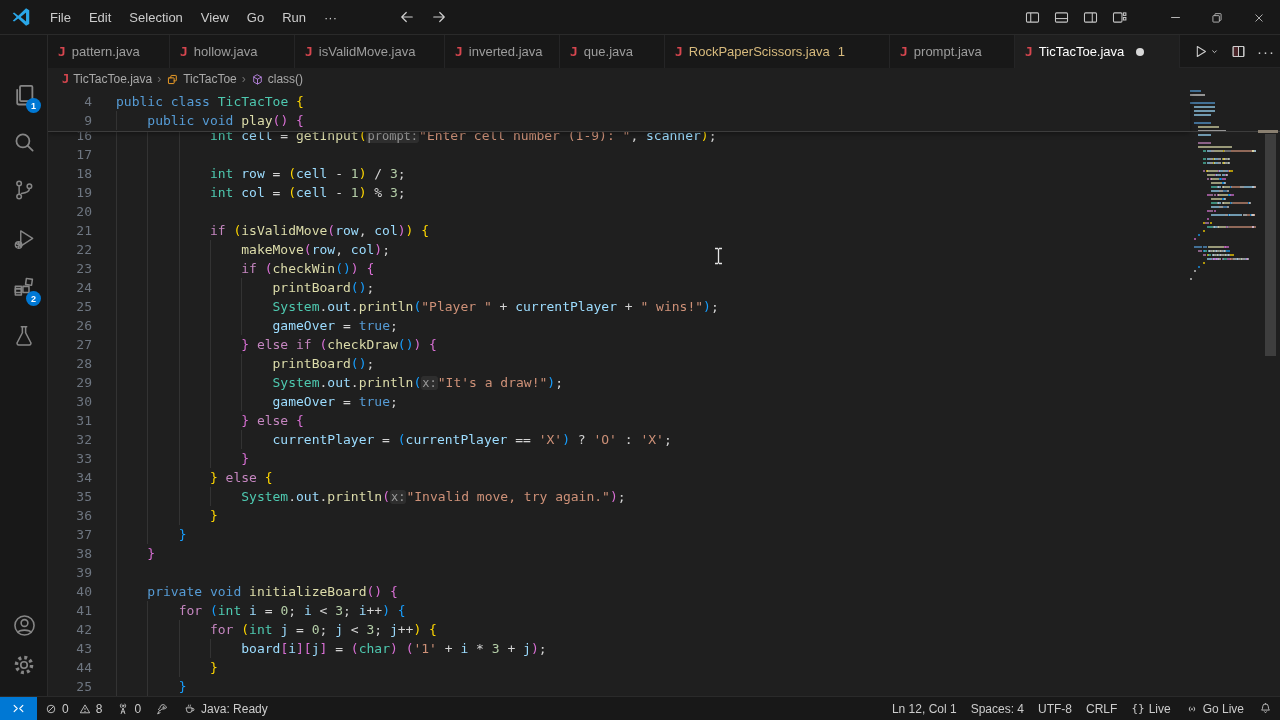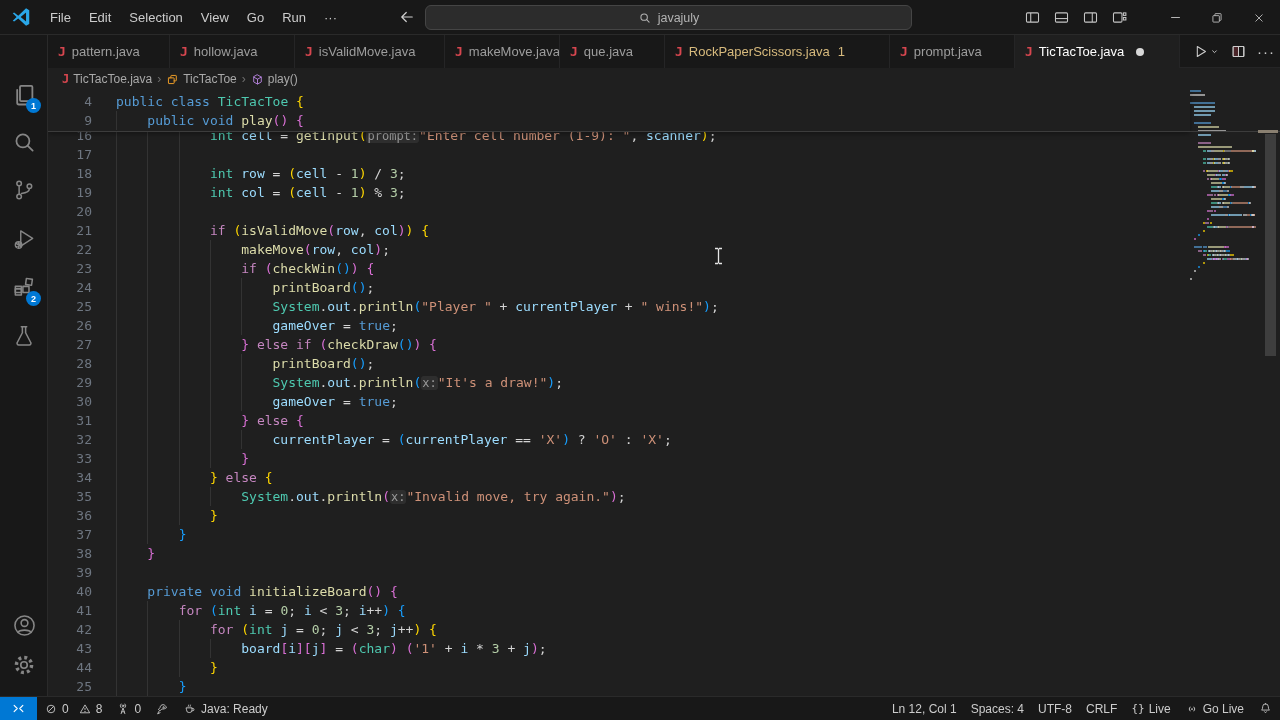--- a/index.html
+++ b/index.html
@@ -93,29 +93,20 @@
       <svg viewBox="0 0 24 24" width="18" height="18" fill="none" stroke="currentColor" stroke-width="1.6" stroke-linecap="round" stroke-linejoin="round">
           <path d="M19 12H6M11 6l-6 6 6 6"></path>
         </svg>
     </span>
     <span class="arr">
       <svg viewBox="0 0 24 24" width="18" height="18" fill="none" stroke="currentColor" stroke-width="1.6" stroke-linecap="round" stroke-linejoin="round">
           <path d="M5 12h13M13 6l6 6-6 6"></path>
         </svg>
     </span>
   </div>
-  <div class="searchbox">
-    <span class="sb-icon">
-      <svg viewBox="0 0 24 24" width="14" height="14" fill="none" stroke="currentColor" stroke-width="1.8" stroke-linecap="round">
-          <circle cx="10.5" cy="10.5" r="5.5"></circle>
-          <path d="M14.8 14.8L19 19"></path>
-        </svg>
-    </span>
-    <span>javajuly</span>
-  </div>
   <div class="layout-icons">
     <span>
         <svg viewBox="0 0 24 24" width="17" height="17" fill="none" stroke="currentColor" stroke-width="1.5">
           <rect x="3.5" y="5.5" width="17" height="13" rx="1.5"></rect>
           <path d="M9.5 5.5v13"></path>
         </svg>
       </span>
     <span>
         <svg viewBox="0 0 24 24" width="17" height="17" fill="none" stroke="currentColor" stroke-width="1.5">
           <rect x="3.5" y="5.5" width="17" height="13" rx="1.5"></rect>
@@ -223,21 +214,21 @@
     <div class="tab" style="width: 125px;">
       <span class="jicon">J</span>
       <span class="tlabel">hollow.java</span>
     </div>
     <div class="tab" style="width: 150px;">
       <span class="jicon">J</span>
       <span class="tlabel">isValidMove.java</span>
     </div>
     <div class="tab" style="width: 115px;">
       <span class="jicon">J</span>
-      <span class="tlabel">makeMove.java</span>
+      <span class="tlabel">inverted.java</span>
     </div>
     <div class="tab" style="width: 105px;">
       <span class="jicon">J</span>
       <span class="tlabel">que.java</span>
     </div>
     <div class="tab mod" style="width: 225px;">
       <span class="jicon">J</span>
       <span class="tlabel">RockPaperScissors.java</span>
       <span class="tsuffix">1</span>
     </div>
@@ -293,21 +284,21 @@
     <span class="bc-sep">›</span>
     <span class="bc-item">
       <span style="display:flex">
         <span style="color:#b180d7">
           <svg viewBox="0 0 24 24" width="13" height="13" fill="none" stroke="currentColor" stroke-width="1.8" stroke-linecap="round" stroke-linejoin="round">
             <path d="M12 3.5l7 4v9l-7 4-7-4v-9z"></path>
             <path d="M5 7.5l7 4 7-4M12 11.5v8.5"></path>
           </svg>
         </span>
       </span>
-      <span>play()</span>
+      <span>class()</span>
     </span>
   </div>
 
 <div class="editor">
   <div>
       <div class="cl" style="top: 36px;"><span class="ln">16</span><span class="guide" style="left: calc(0ch + 68px);"></span><span class="guide" style="left: calc(4ch + 68px);"></span><span class="guide" style="left: calc(8ch + 68px);"></span><span style="color: rgb(212, 212, 212);">            </span><span style="color: rgb(78, 201, 176);">int</span><span style="color: rgb(212, 212, 212);"> </span><span style="color: rgb(156, 220, 254);">cell</span><span style="color: rgb(212, 212, 212);"> = </span><span style="color: rgb(220, 220, 170);">getInput</span><span style="color: rgb(255, 215, 0);">(</span><span class="inlay">prompt:</span><span style="color: rgb(206, 145, 120);">"Enter cell number (1-9): "</span><span style="color: rgb(212, 212, 212);">, </span><span style="color: rgb(156, 220, 254);">scanner</span><span style="color: rgb(255, 215, 0);">)</span><span style="color: rgb(212, 212, 212);">;</span></div>
       <div class="cl" style="top: 55px;"><span class="ln">17</span><span class="guide" style="left: calc(0ch + 68px);"></span><span class="guide" style="left: calc(4ch + 68px);"></span><span class="guide" style="left: calc(8ch + 68px);"></span></div>
       <div class="cl" style="top: 74px;"><span class="ln">18</span><span class="guide" style="left: calc(0ch + 68px);"></span><span class="guide" style="left: calc(4ch + 68px);"></span><span class="guide" style="left: calc(8ch + 68px);"></span><span style="color: rgb(212, 212, 212);">            </span><span style="color: rgb(78, 201, 176);">int</span><span style="color: rgb(212, 212, 212);"> </span><span style="color: rgb(156, 220, 254);">row</span><span style="color: rgb(212, 212, 212);"> = </span><span style="color: rgb(255, 215, 0);">(</span><span style="color: rgb(156, 220, 254);">cell</span><span style="color: rgb(212, 212, 212);"> - </span><span style="color: rgb(181, 206, 168);">1</span><span style="color: rgb(255, 215, 0);">)</span><span style="color: rgb(212, 212, 212);"> / </span><span style="color: rgb(181, 206, 168);">3</span><span style="color: rgb(212, 212, 212);">;</span></div>
       <div class="cl" style="top: 93px;"><span class="ln">19</span><span class="guide" style="left: calc(0ch + 68px);"></span><span class="guide" style="left: calc(4ch + 68px);"></span><span class="guide" style="left: calc(8ch + 68px);"></span><span style="color: rgb(212, 212, 212);">            </span><span style="color: rgb(78, 201, 176);">int</span><span style="color: rgb(212, 212, 212);"> </span><span style="color: rgb(156, 220, 254);">col</span><span style="color: rgb(212, 212, 212);"> = </span><span style="color: rgb(255, 215, 0);">(</span><span style="color: rgb(156, 220, 254);">cell</span><span style="color: rgb(212, 212, 212);"> - </span><span style="color: rgb(181, 206, 168);">1</span><span style="color: rgb(255, 215, 0);">)</span><span style="color: rgb(212, 212, 212);"> % </span><span style="color: rgb(181, 206, 168);">3</span><span style="color: rgb(212, 212, 212);">;</span></div>
       <div class="cl" style="top: 112px;"><span class="ln">20</span><span class="guide" style="left: calc(0ch + 68px);"></span><span class="guide" style="left: calc(4ch + 68px);"></span><span class="guide" style="left: calc(8ch + 68px);"></span></div>

